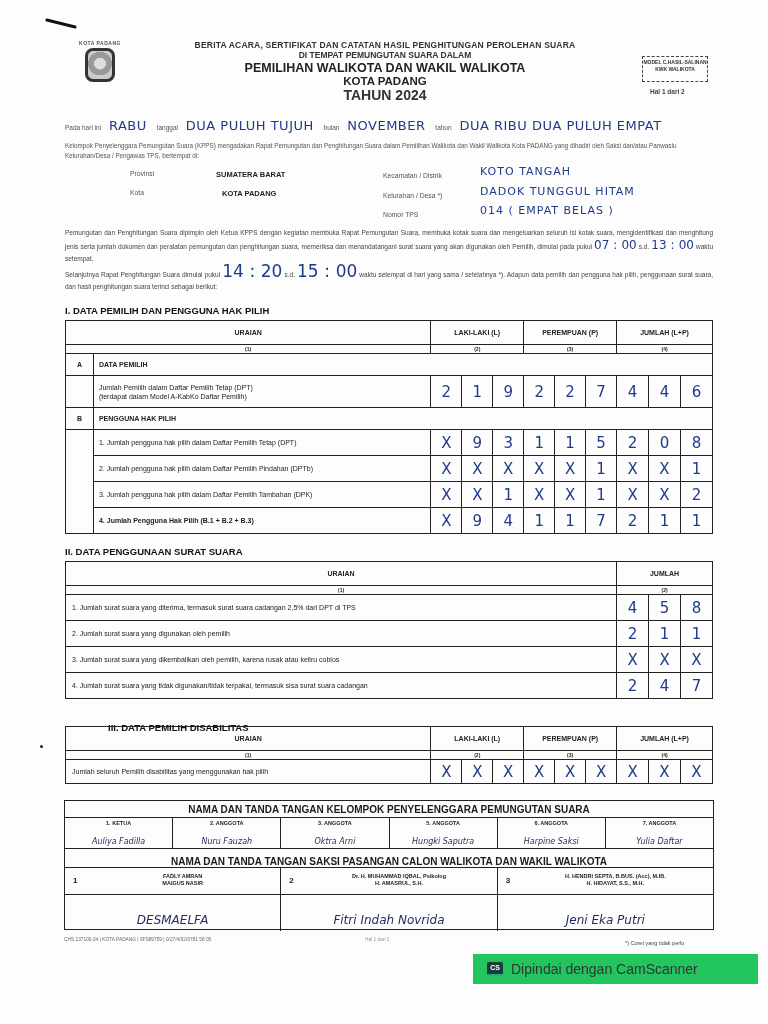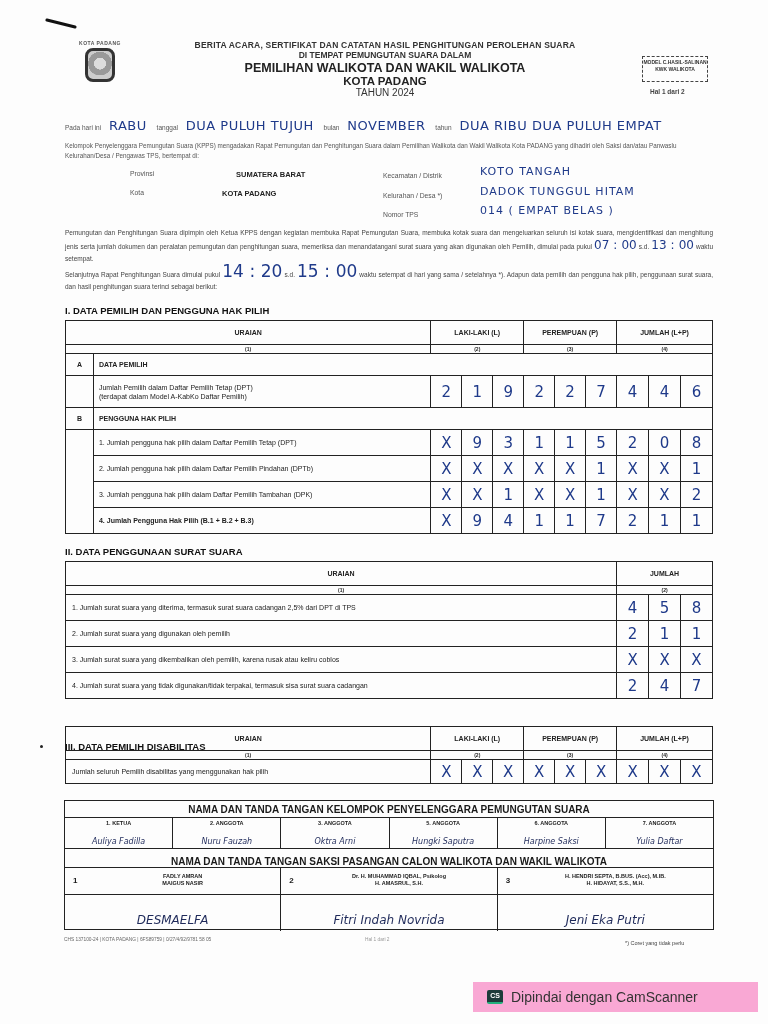--- a/index.html
+++ b/index.html
@@ -13,21 +13,21 @@
   .logo { position: absolute; left: 72px; top: 40px; width: 56px; height: 62px; text-align: center; }
   .logo .arc { font-size: 5px; font-weight: bold; color: #555; letter-spacing: 0.5px; }
   .logo .shield { width: 30px; height: 34px; margin: 2px auto 0; border: 3px solid #333; border-radius: 8px; background: radial-gradient(circle at 50% 45%, #ddd 0 30%, #999 31% 60%, #ccc 61%); }
 
   .header { position: absolute; left: 150px; top: 40px; width: 470px; text-align: center; }
   .header .l1 { font-size: 8.5px; font-weight: bold; color: #333; letter-spacing: 0.2px; }
   .header .l2 { font-size: 8.5px; font-weight: bold; color: #333; }
   .header .l3 { font-size: 12.5px; font-weight: bold; color: #222; margin-top: 1px; }
   .header .l4 { font-size: 11.5px; font-weight: bold; color: #222; }
   .header .l5 { font-size: 8.5px; font-weight: bold; color: #333; margin-top: 1px; }
-  .header .l6 { font-size: 10px; font-weight: normal; color: #333; }
+  .header .l6 { font-size: 14px; font-weight: bold; color: #333; }
 
   .model-box { position: absolute; left: 642px; top: 56px; width: 66px; height: 26px; border: 1px dashed #444; font-size: 5px; font-weight: bold; text-align: center; line-height: 7px; padding-top: 2px; color: #333; }
   .page-of { position: absolute; left: 650px; top: 88px; font-size: 6.5px; font-weight: bold; color: #444; }
 
   .hand { font-family: "DejaVu Sans", sans-serif; color: #1f3a8a; font-weight: normal; }
 
   .date-line { position: absolute; left: 65px; top: 118px; width: 650px; font-size: 6.5px; color: #555; white-space: nowrap; }
   .date-line .hand { font-size: 13px; margin: 0 8px 0 6px; letter-spacing: 0.5px; }
 
   .intro { position: absolute; left: 65px; top: 141px; width: 650px; font-size: 6.3px; line-height: 10px; color: #555; }
@@ -59,21 +59,21 @@
   .wit-cell:last-child { border-right: none; }
   .wit-num { position: absolute; left: 8px; top: 8px; font-size: 8px; font-weight: bold; }
   .wit-names { position: absolute; left: 25px; right: 5px; top: 5px; text-align: center; font-size: 5.5px; font-weight: bold; line-height: 7px; }
   .wit-line { position: absolute; left: 0; right: 0; top: 26px; border-top: 1px solid #222; }
   .wit-sig { position: absolute; left: 0; width: 100%; bottom: 4px; text-align: center; font-family: "DejaVu Sans", sans-serif; font-size: 12px; color: #1f2a5a; font-style: italic; }
 
   .footer-code { position: absolute; left: 64px; top: 937px; font-size: 4.8px; color: #666; }
   .footer-page { position: absolute; left: 365px; top: 937px; font-size: 4.8px; color: #999; }
   .footer-note { position: absolute; left: 625px; top: 940px; font-size: 5.5px; color: #444; }
 
-  .camscanner { position: absolute; left: 473px; top: 982px; width: 285px; height: 30px; background: #f9a8d4; display: flex; align-items: center; padding-left: 14px; }
+  .camscanner { position: absolute; left: 473px; top: 954px; width: 285px; height: 30px; background: #22c55e; display: flex; align-items: center; padding-left: 14px; }
   .cs-logo { width: 16px; height: 14px; background: #1d3b3a; color: #fff; font-size: 7px; font-weight: bold; border-radius: 2px; text-align: center; line-height: 12px; border-bottom: 2px solid #22b07d; }
   .cs-text { font-size: 14px; color: #333; margin-left: 8px; }
 
   .dot { position: absolute; width: 3px; height: 3px; border-radius: 50%; background: #222; }
 </style>
 </head>
 <body>
 
 <div class="page">
 
@@ -102,21 +102,21 @@
     <span class="hand">DUA PULUH TUJUH</span>
     <span>bulan</span>
     <span class="hand">NOVEMBER</span>
     <span>tahun</span>
     <span class="hand">DUA RIBU DUA PULUH EMPAT</span>
   </div>
 
   <div class="intro">Kelompok Penyelenggara Pemungutan Suara (KPPS) mengadakan Rapat Pemungutan dan Penghitungan Suara dalam Pemilihan Walikota dan Wakil Walikota Kota PADANG yang dihadiri oleh Saksi dan/atau Panwaslu Kelurahan/Desa / Pengawas TPS, bertempat di:</div>
 
   <div class="loc" style="left:130px;">Provinsi</div>
-  <div class="loc-val" style="left:236px; top:170px;">SUMATERA BARAT</div>
+  <div class="loc-val" style="left:216px; top:170px;">SUMATERA BARAT</div>
   <div class="loc" style="left:130px; top:189px;">Kota</div>
   <div class="loc-val" style="left:222px; top:189px;">KOTA PADANG</div>
 
   <div class="loc" style="left:383px; top:172px;">Kecamatan / Distrik</div>
   <div class="loc-hand hand" style="left:480px; top:165px;">KOTO TANGAH</div>
   <div class="loc" style="left:383px; top:192px;">Kelurahan / Desa *)</div>
   <div class="loc-hand hand" style="left:480px; top:185px;">DADOK TUNGGUL HITAM</div>
   <div class="loc" style="left:383px; top:211px;">Nomor TPS</div>
   <div class="loc-hand hand" style="left:480px; top:204px;">014 ( EMPAT BELAS )</div>
 
@@ -274,21 +274,21 @@
     </tr>
     <tr style="height:26px;">
       <td style="padding-left:6px;">4. Jumlah surat suara yang tidak digunakan/tidak terpakai, termasuk sisa surat suara cadangan</td>
       <td class="digit">2</td>
       <td class="digit">4</td>
       <td class="digit">7</td>
     </tr>
   </tbody>
     </table>
 
-  <div class="sec-title" style="top:741px;">III. DATA PEMILIH DISABILITAS</div>
+  <div class="sec-title" style="top:722px;margin-left:43px;">III. DATA PEMILIH DISABILITAS</div>
   <table style="left:65px; top:726px; width:648px; border:1.5px solid #222;">
     <colgroup>
       <col style="width:366px">
       <col style="width:31px">
         <col style="width:31px">
         <col style="width:31px">
       <col style="width:31px">
         <col style="width:31px">
         <col style="width:31px">
       <col style="width:32px">

